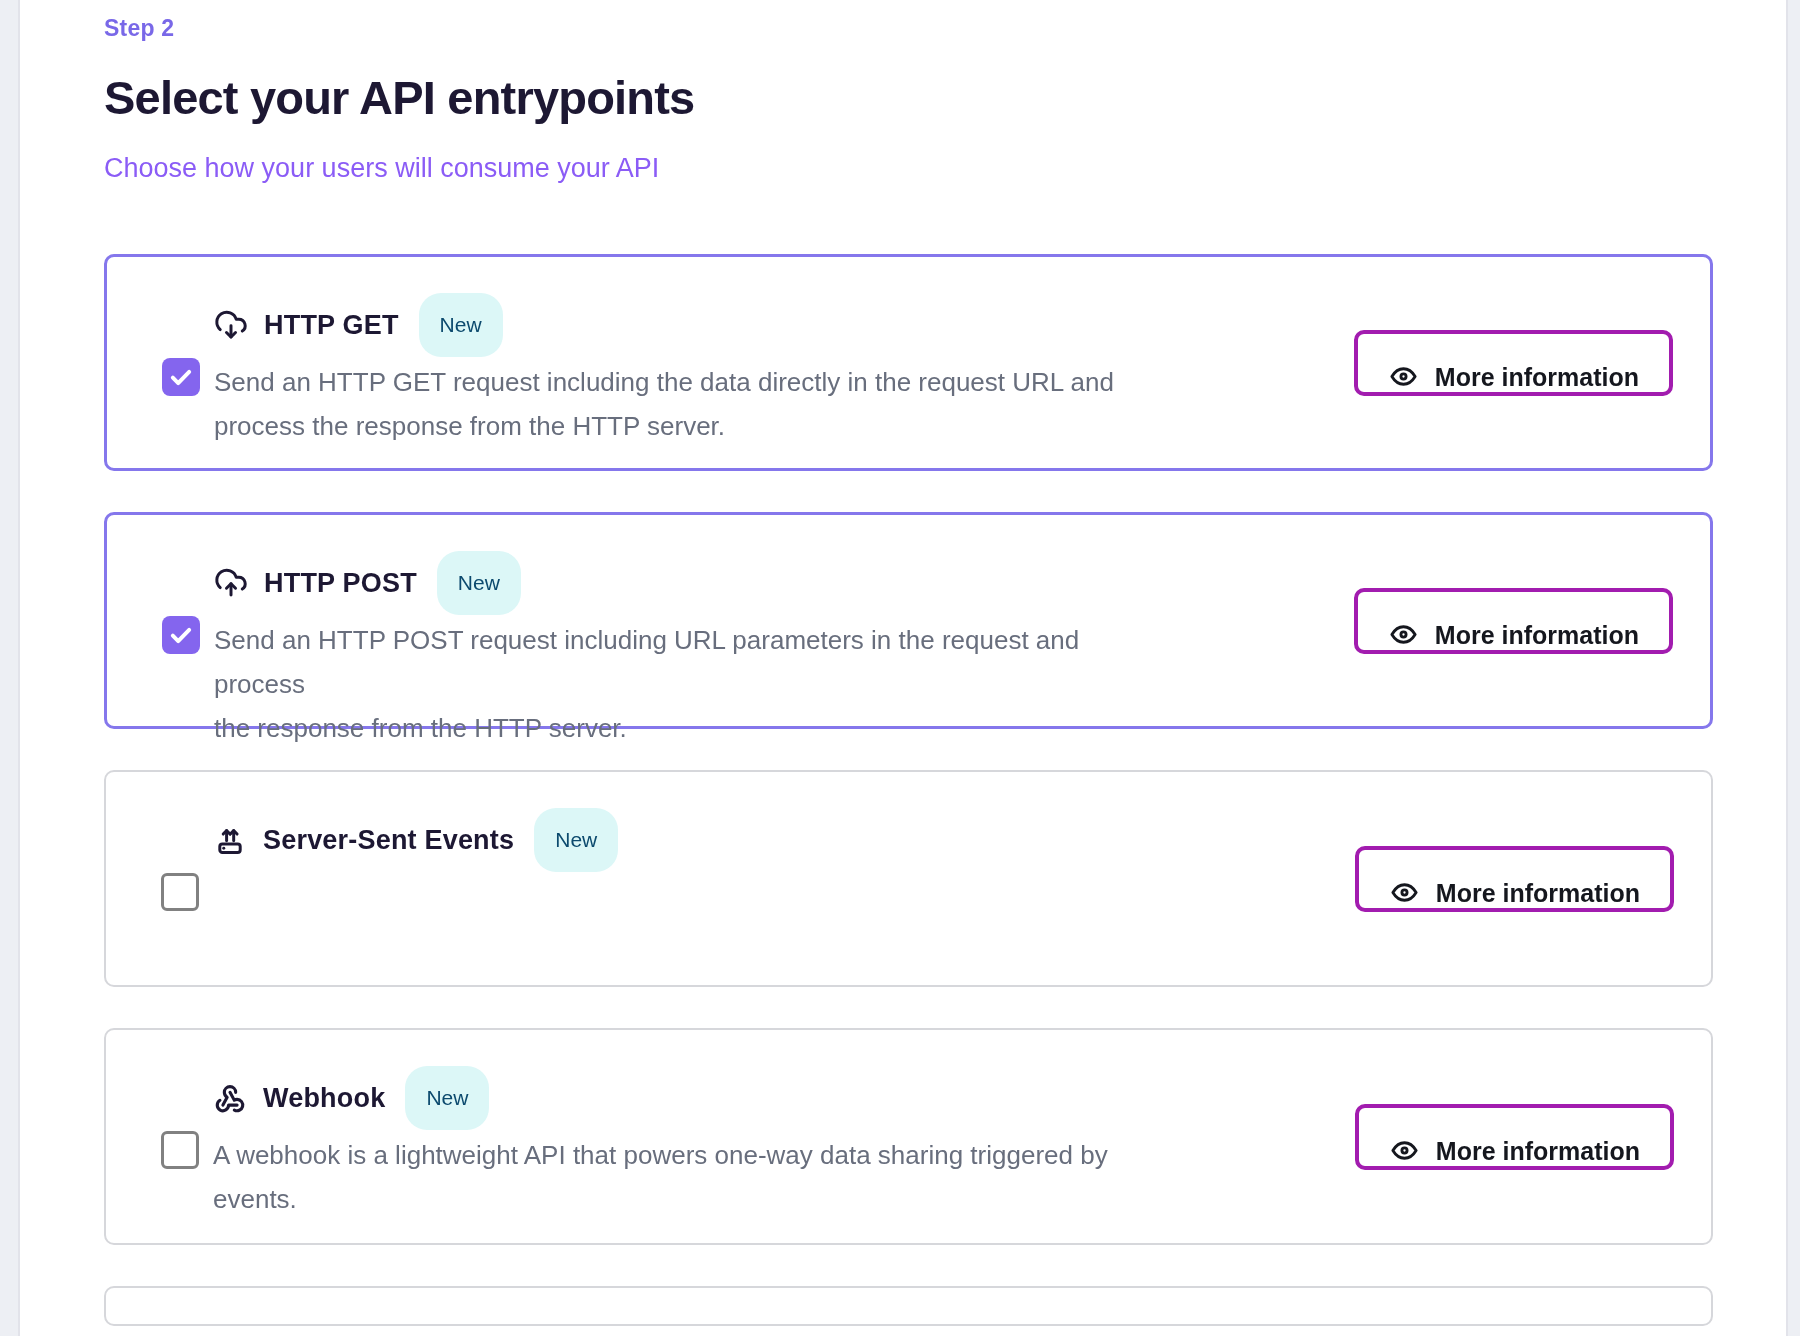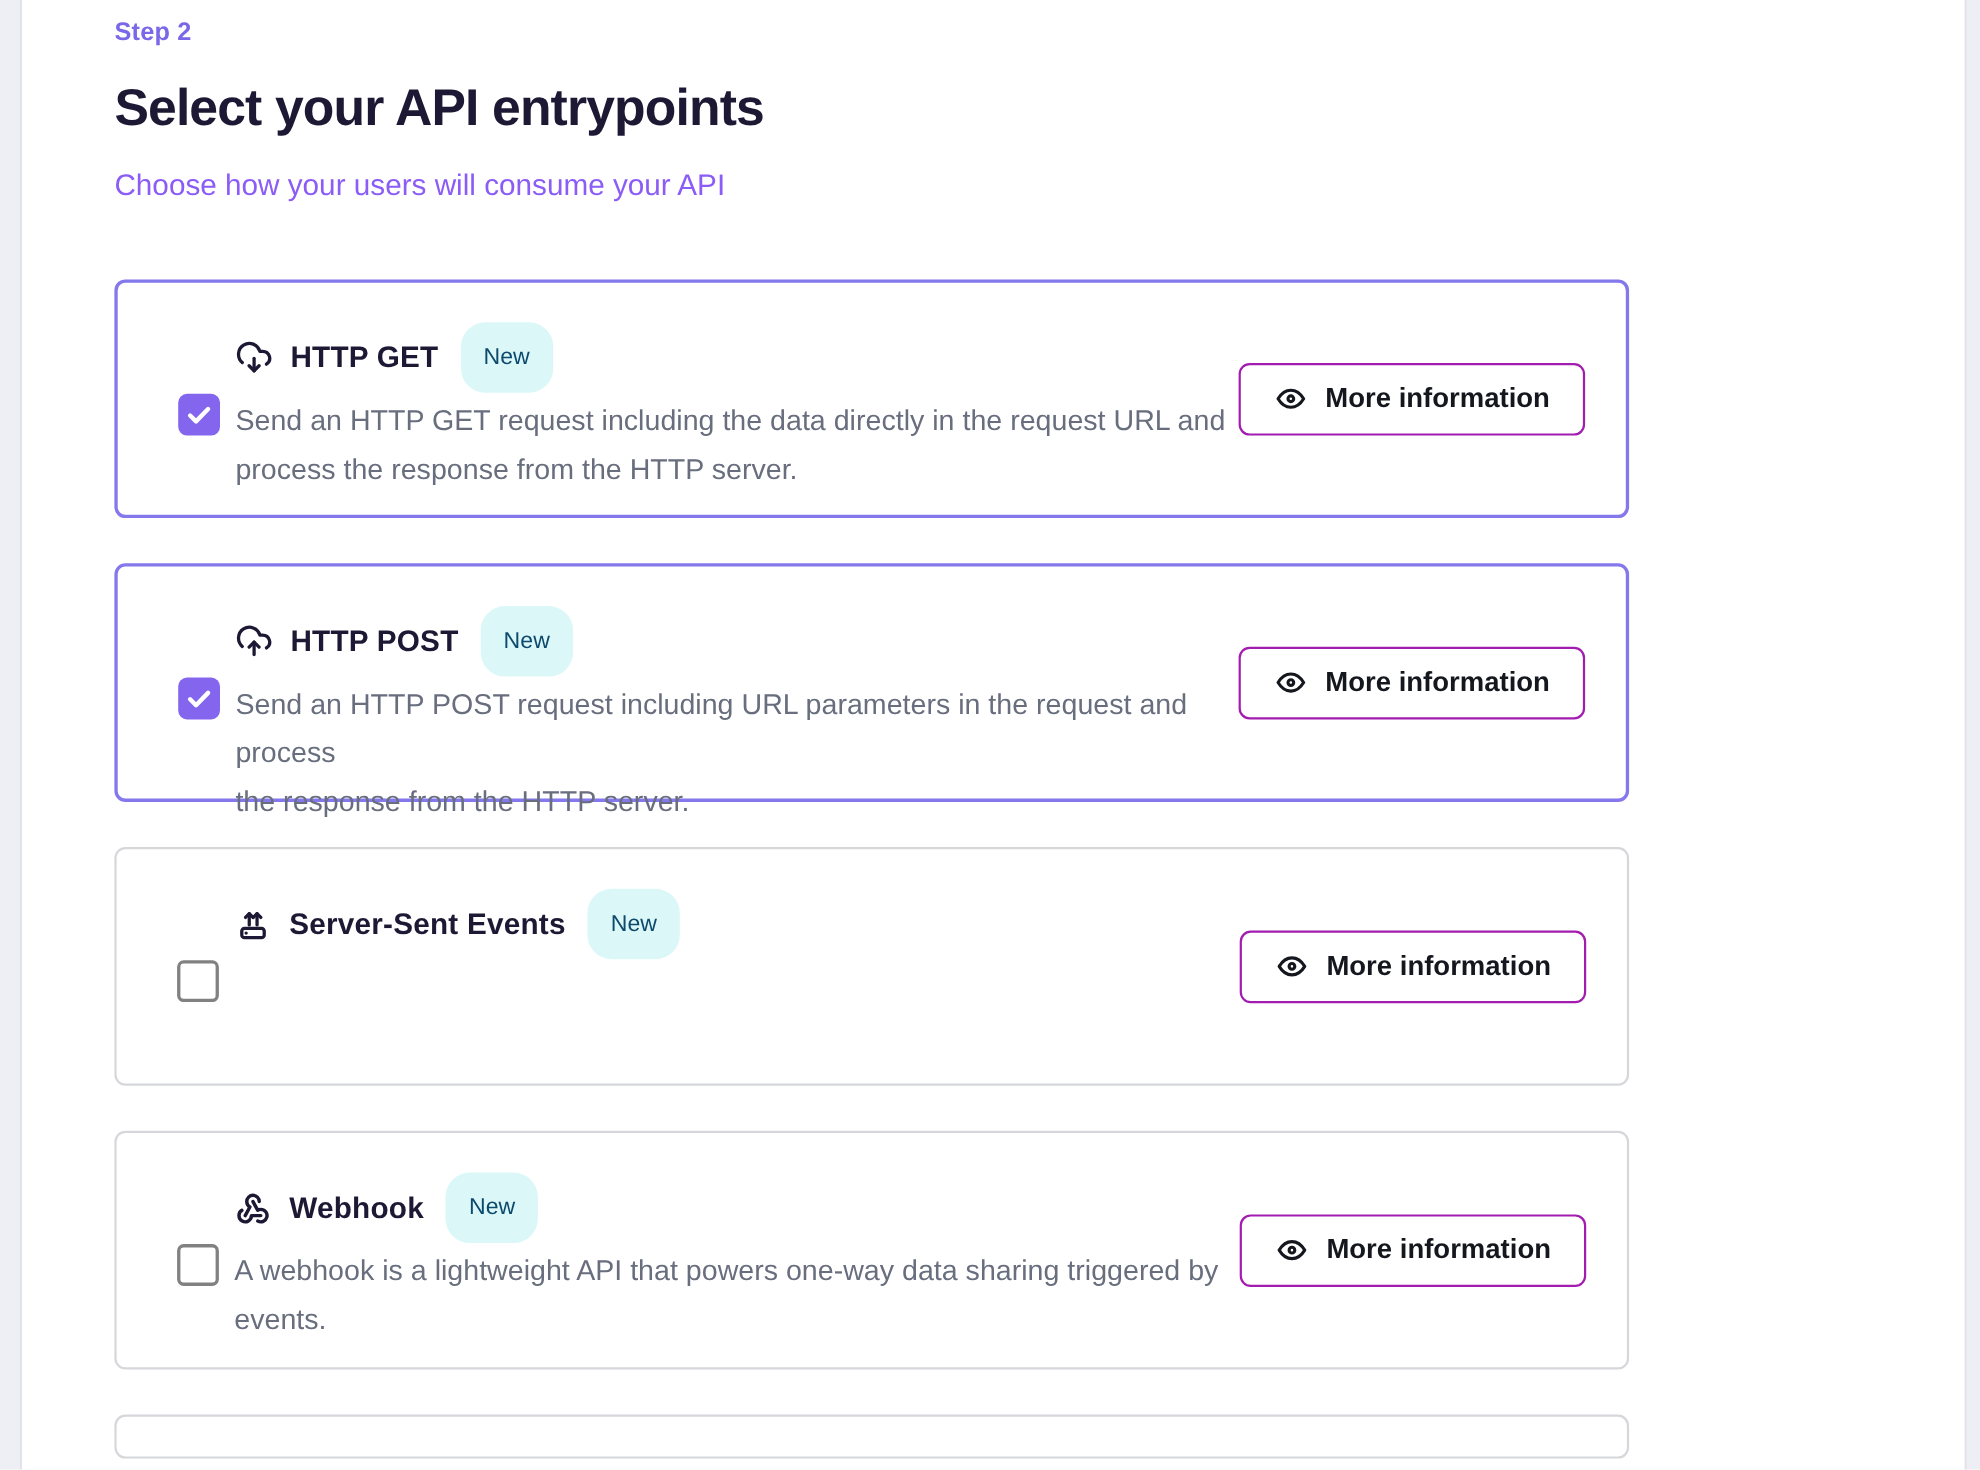--- a/index.html
+++ b/index.html
@@ -38,21 +38,21 @@
   }
   .subtitle{
     margin:22px 0 0 0;
     font-size:27px;
     color:#8b5cf6;
     line-height:40px;
   }
   .cards{margin-top:66px;}
   .card{
     position:relative;
-    width:1377px;height:217px;
+    width:1609px;height:217px;
     box-sizing:border-box;
     background:#fff;
     border:2px solid #d6d7db;
     border-radius:10px;
     margin-bottom:41px;
   }
   .card.selected{border:3px solid var(--selected-border,#8577ec);}
   .checkbox{
     position:absolute;
     left:55px;top:101px;
@@ -108,25 +108,25 @@
     font-size:26px;
     line-height:44px;
     color:#686e7d;
     white-space:pre-line;
     max-width:960px;
   }
   .more-info{
     position:absolute;
     right:37px;top:50%;
     transform:translateY(-50%);
-    display:flex;align-items:center;gap:16px;
+    display:flex;align-items:flex-end;gap:16px;
     height:66px;
     padding:0 30px;
     background:#fff;
-    border:2px solid #a21caf;
+    border:4px solid #a21caf;
     border-radius:10px;
     font-family:inherit;
     font-size:25px;
     font-weight:700;
     color:#15171e;
     cursor:pointer;
   }
   .more-info svg{width:31px;height:31px;}
   .card.partial{
     height:40px;

